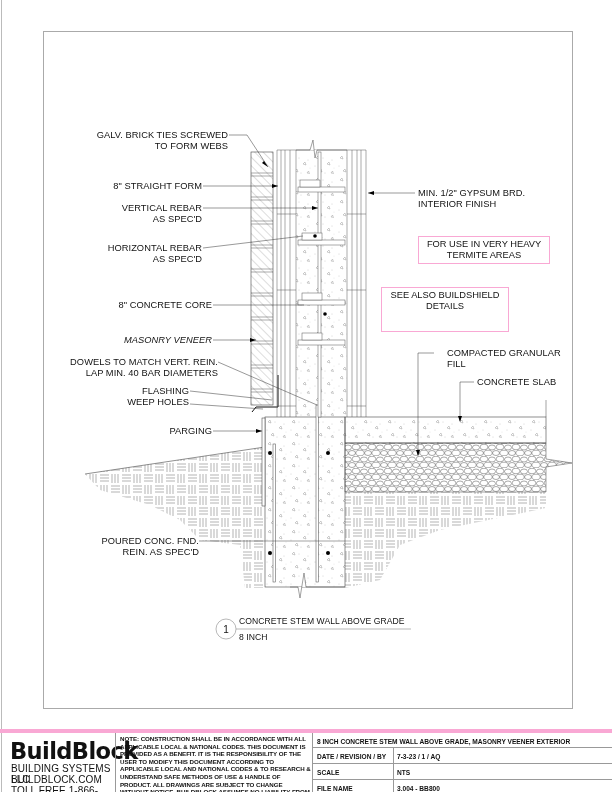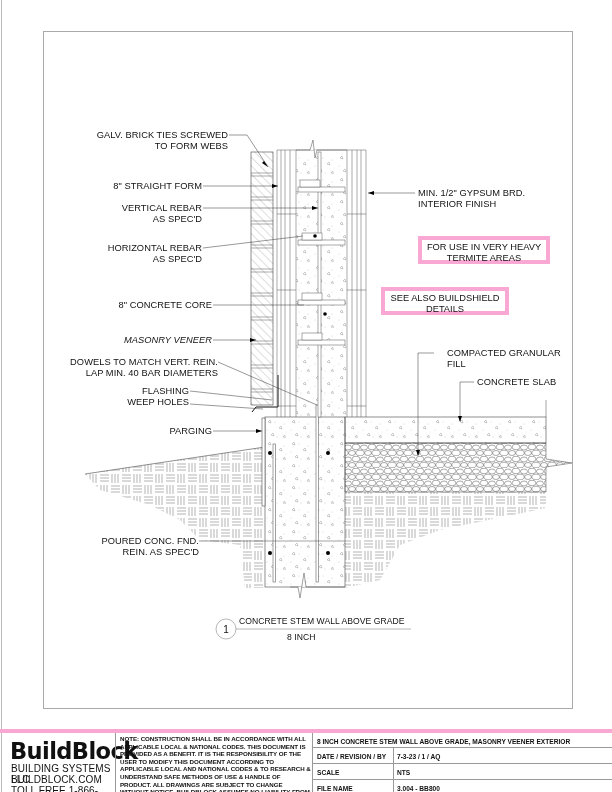--- a/index.html
+++ b/index.html
@@ -3,21 +3,21 @@
 <meta charset="utf-8">
 <style>
   html,body{margin:0;padding:0;background:#fff;}
   body{width:612px;height:792px;position:relative;overflow:hidden;font-family:"Liberation Sans",sans-serif;color:#111;}
   .page-edge{position:absolute;left:1px;top:0;width:1px;height:792px;background:#bbb;}
   .frame{position:absolute;left:43px;top:31px;width:530px;height:678px;border:1px solid #aaa;box-sizing:border-box;}
   svg.drawing{position:absolute;left:0;top:0;}
   .lbl{position:absolute;font-size:9.3px;line-height:11px;white-space:nowrap;letter-spacing:0.05px;}
   .r{text-align:right;}
   .c{text-align:center;}
-  .boxed{position:absolute;border:4px solid #f9a8d4;font-size:9.3px;line-height:11px;text-align:center;box-sizing:border-box;padding-top:2px;}
+  .boxed{position:absolute;border:1px solid #f9a8d4;font-size:9.3px;line-height:11px;text-align:center;box-sizing:border-box;padding-top:2px;}
   .tb{position:absolute;left:0;top:729px;width:612px;height:63px;border-top:4px solid #f9a8d4;}
   .tb .logo-cell{position:absolute;left:0;top:0;width:114px;height:63px;}
   .tb .brand{position:absolute;left:10px;top:5px;font-family:"DejaVu Sans",sans-serif;font-weight:bold;font-size:23px;letter-spacing:-0.6px;transform:scaleX(0.98);transform-origin:left;}
   .tb .sub{position:absolute;left:11px;font-size:10px;letter-spacing:0.1px;}
   .tb .note{position:absolute;left:115px;top:0;width:197px;height:63px;border-left:1px solid #999;box-sizing:border-box;padding:2px 0 0 4px;font-size:6.2px;line-height:7.6px;font-weight:bold;letter-spacing:-0.05px;}
   .tb .info{position:absolute;left:312px;top:0;width:300px;height:63px;border-left:1px solid #999;box-sizing:border-box;}
   .tb .title-row{position:absolute;left:0;top:0;width:300px;height:15px;border-bottom:1px solid #999;font-size:6.6px;font-weight:bold;padding:5px 0 0 4px;box-sizing:border-box;white-space:nowrap;}
   .tb .row{position:absolute;left:0;width:300px;height:16px;border-bottom:1px solid #999;font-size:6.6px;font-weight:bold;box-sizing:border-box;}
   .tb .row .k{position:absolute;left:4px;top:5px;}
   .tb .row .v{position:absolute;left:84px;top:5px;}
@@ -257,28 +257,28 @@
   <div>FILL</div>
 </div>
 <div class="lbl" style="left:477px;top:377px;">
   <div>CONCRETE SLAB</div>
 </div>
 
 <div class="boxed" style="left:418px;top:236px;width:132px;height:28px;">
   <div>FOR USE IN VERY HEAVY</div>
   <div>TERMITE AREAS</div>
 </div>
-<div class="boxed" style="left:381px;top:287px;width:128px;height:28px;">
+<div class="boxed" style="left:381px;top:287px;width:128px;height:45px;">
   <div>SEE ALSO BUILDSHIELD</div>
   <div>DETAILS</div>
 </div>
 
 <div class="lbl c" style="left:216px;top:624px;width:20px;font-size:10px;">1</div>
 <div class="lbl" style="left:239px;top:616px;font-size:8.6px;">CONCRETE STEM WALL ABOVE GRADE</div>
-<div class="lbl" style="left:239px;top:632px;font-size:8.6px;margin-left:48px;">8 INCH</div>
+<div class="lbl" style="left:239px;top:632px;font-size:8.6px;">8 INCH</div>
 
 <div class="tb">
   <div class="logo-cell">
     <div class="brand">BuildBlock</div>
     <div class="sub" style="top:30px;">BUILDING SYSTEMS LLC</div>
     <div class="sub" style="top:41px;">BUILDBLOCK.COM</div>
     <div class="sub" style="top:52px;">TOLL FREE 1-866-222-2575</div>
   </div>
   <div class="note">NOTE: CONSTRUCTION SHALL BE IN ACCORDANCE WITH ALL APPLICABLE LOCAL &amp; NATIONAL CODES. THIS DOCUMENT IS PROVIDED AS A BENEFIT. IT IS THE RESPONSIBILITY OF THE USER TO MODIFY THIS DOCUMENT ACCORDING TO APPLICABLE LOCAL AND NATIONAL CODES &amp; TO RESEARCH &amp; UNDERSTAND SAFE METHODS OF USE &amp; HANDLE OF PRODUCT. ALL DRAWINGS ARE SUBJECT TO CHANGE WITHOUT NOTICE. BUILDBLOCK ASSUMES NO LIABILITY FROM THE USE OF THIS DOCUMENT.</div>
   <div class="info">

